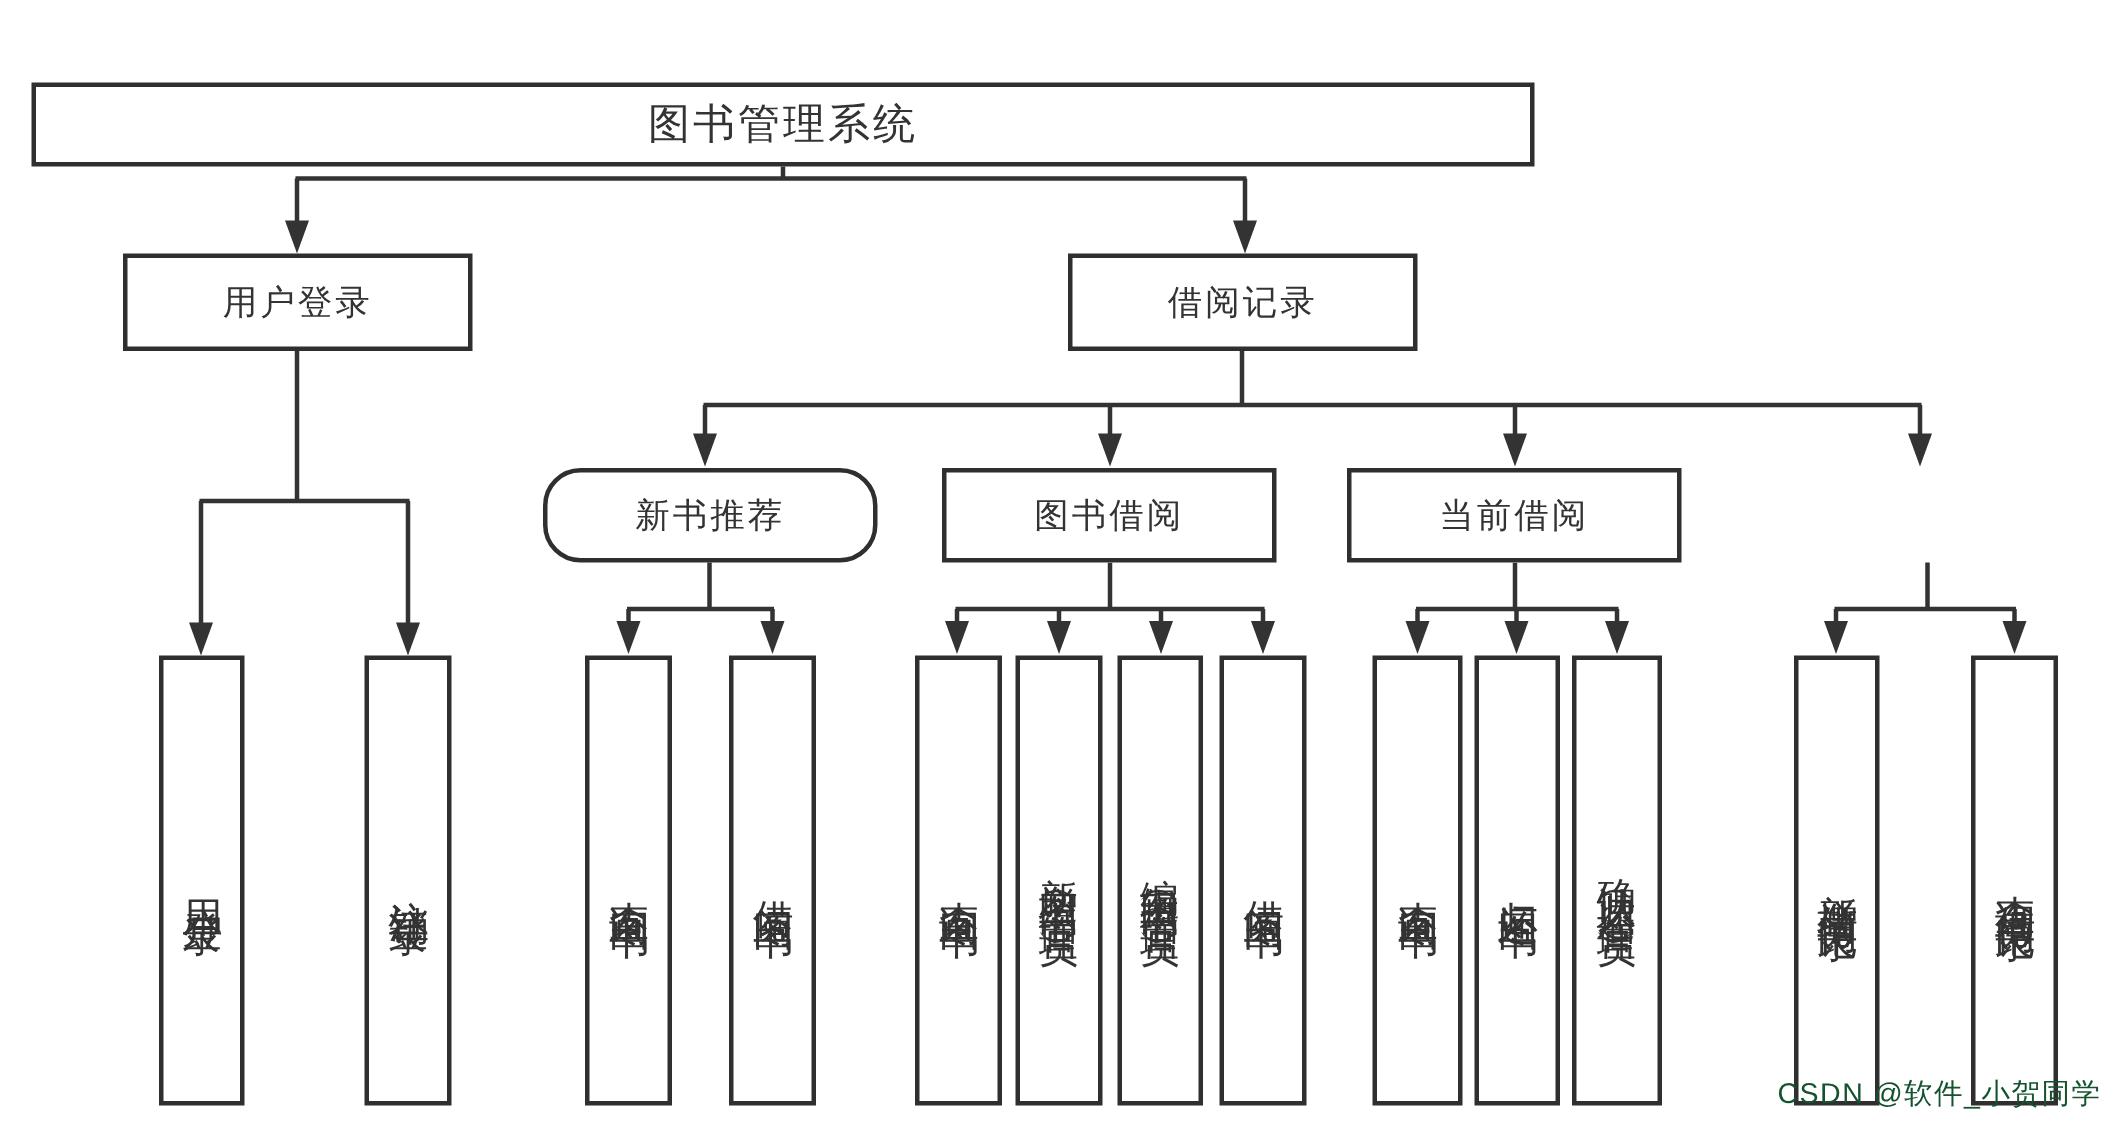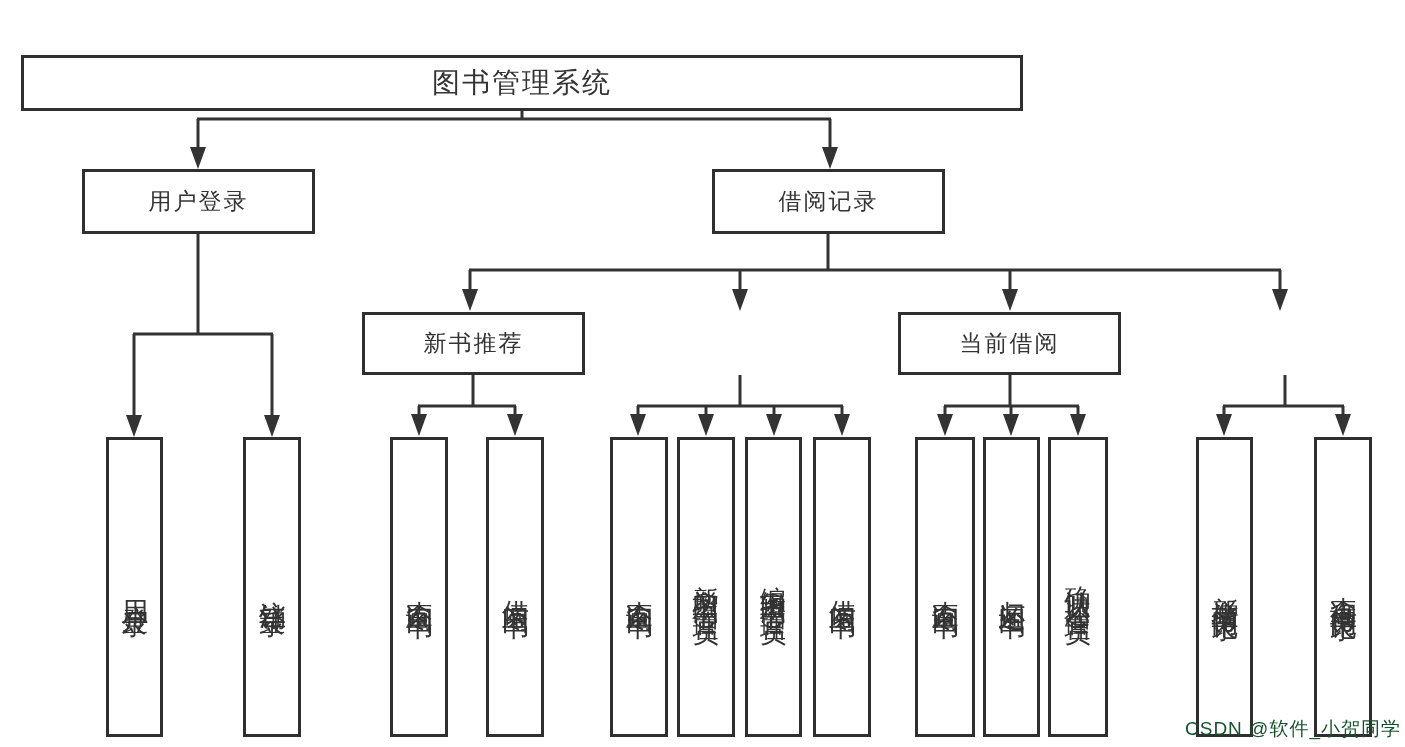--- a/index.html
+++ b/index.html
@@ -156,22 +156,25 @@
     <span>图书管理系统</span>
   </div>
 
   <div class="node hbox" style="left:82px; top:169px; width:233px; height:65px;">
     <span>用户登录</span>
   </div>
   <div class="node hbox" style="left:712px; top:169px; width:233px; height:65px;">
     <span>借阅记录</span>
   </div>
 
-  <div class="node hbox" style="left:362px; top:312px; width:223px; height:63px;">
+  <div class="node hbox" style="left:362px; top:312px; width:223px; height:63px;border-radius:25px;">
     <span>新书推荐</span>
+  </div>
+  <div class="node hbox" style="left:628px; top:312px; width:223px; height:63px;">
+    <span>图书借阅</span>
   </div>
   <div class="node hbox" style="left:898px; top:312px; width:223px; height:63px;">
     <span>当前借阅</span>
   </div>
 
   <div class="node vbox" style="left:106px; top:437px; width:57px; height:300px;">
     <span>用户登录</span>
   </div>
   <div class="node vbox" style="left:243px; top:437px; width:58px; height:300px;">
     <span>注销登录</span>

